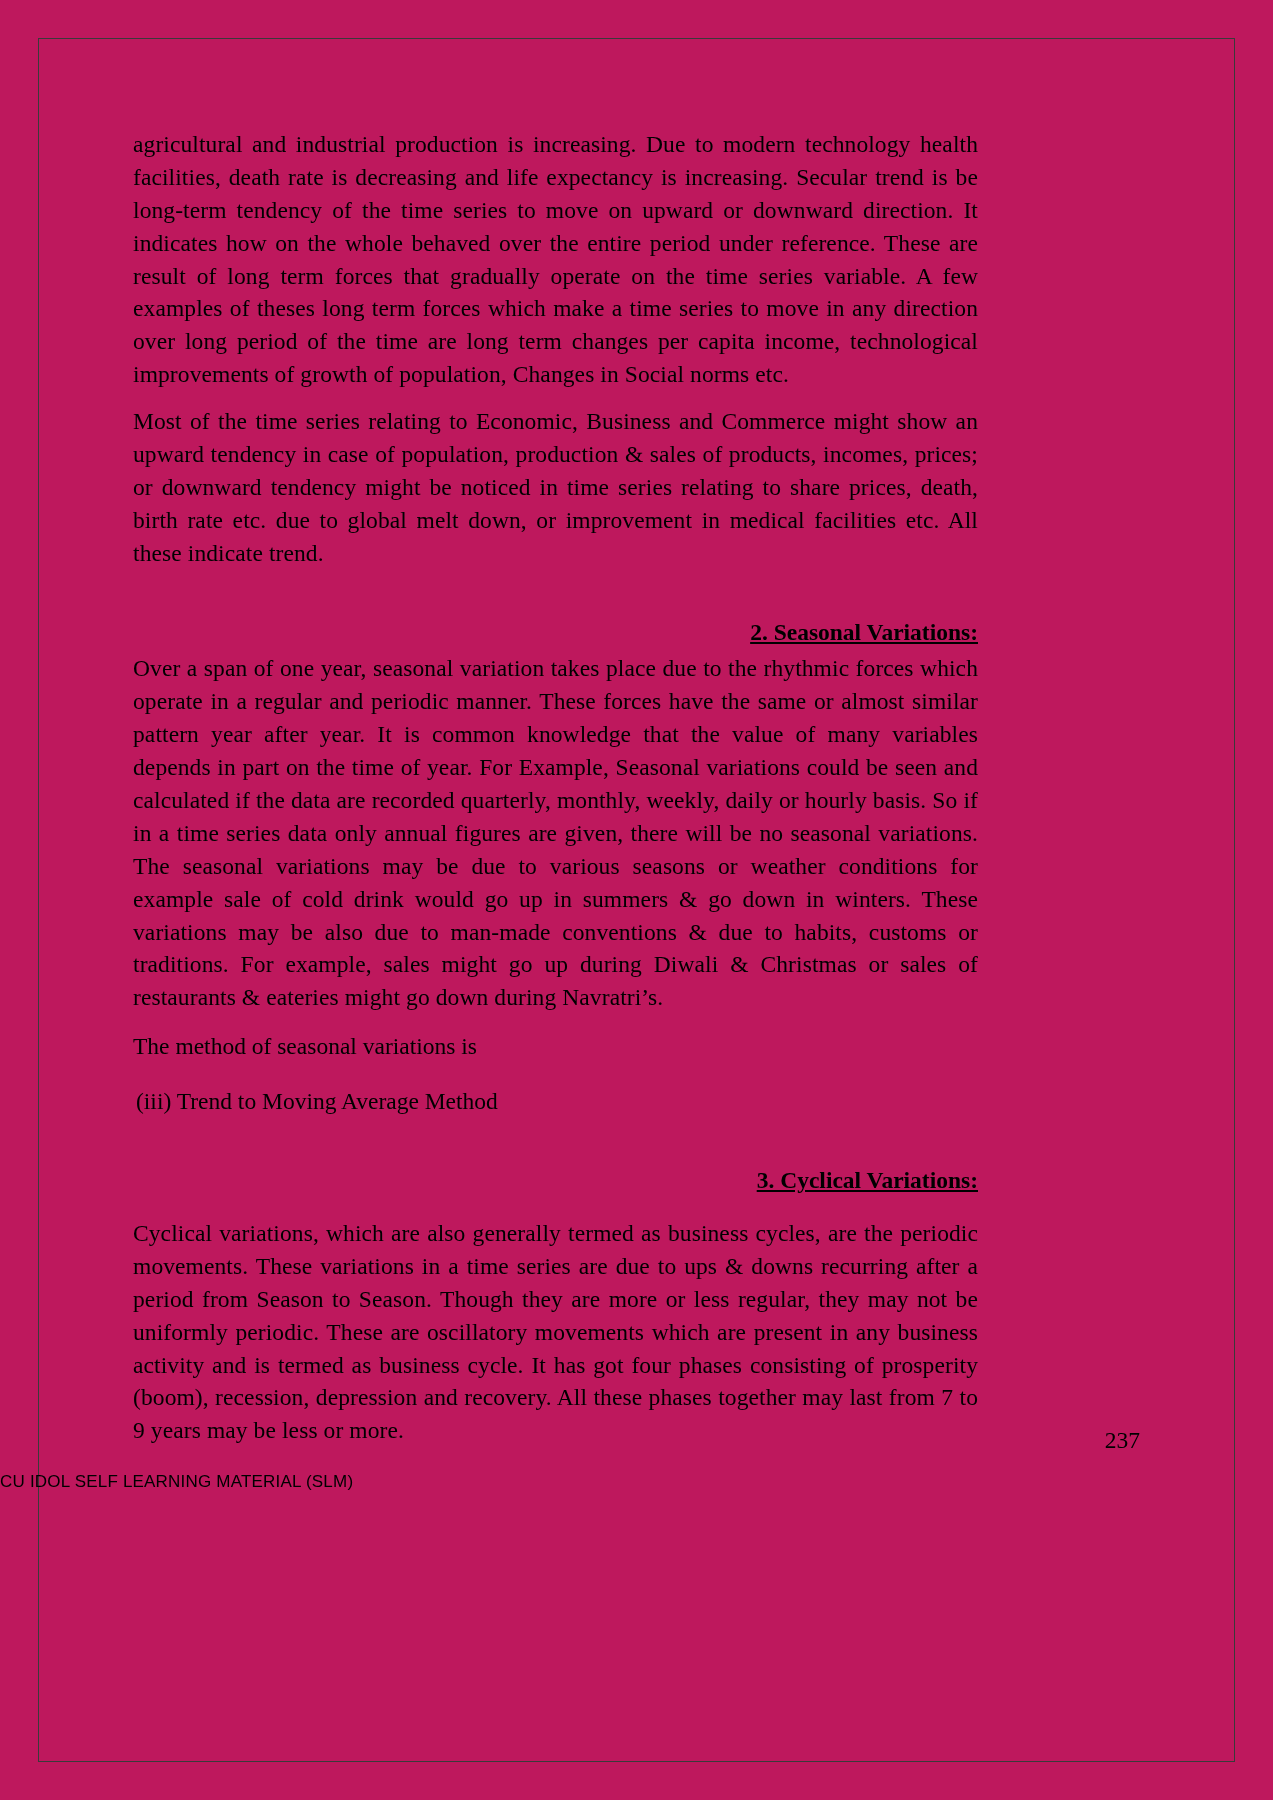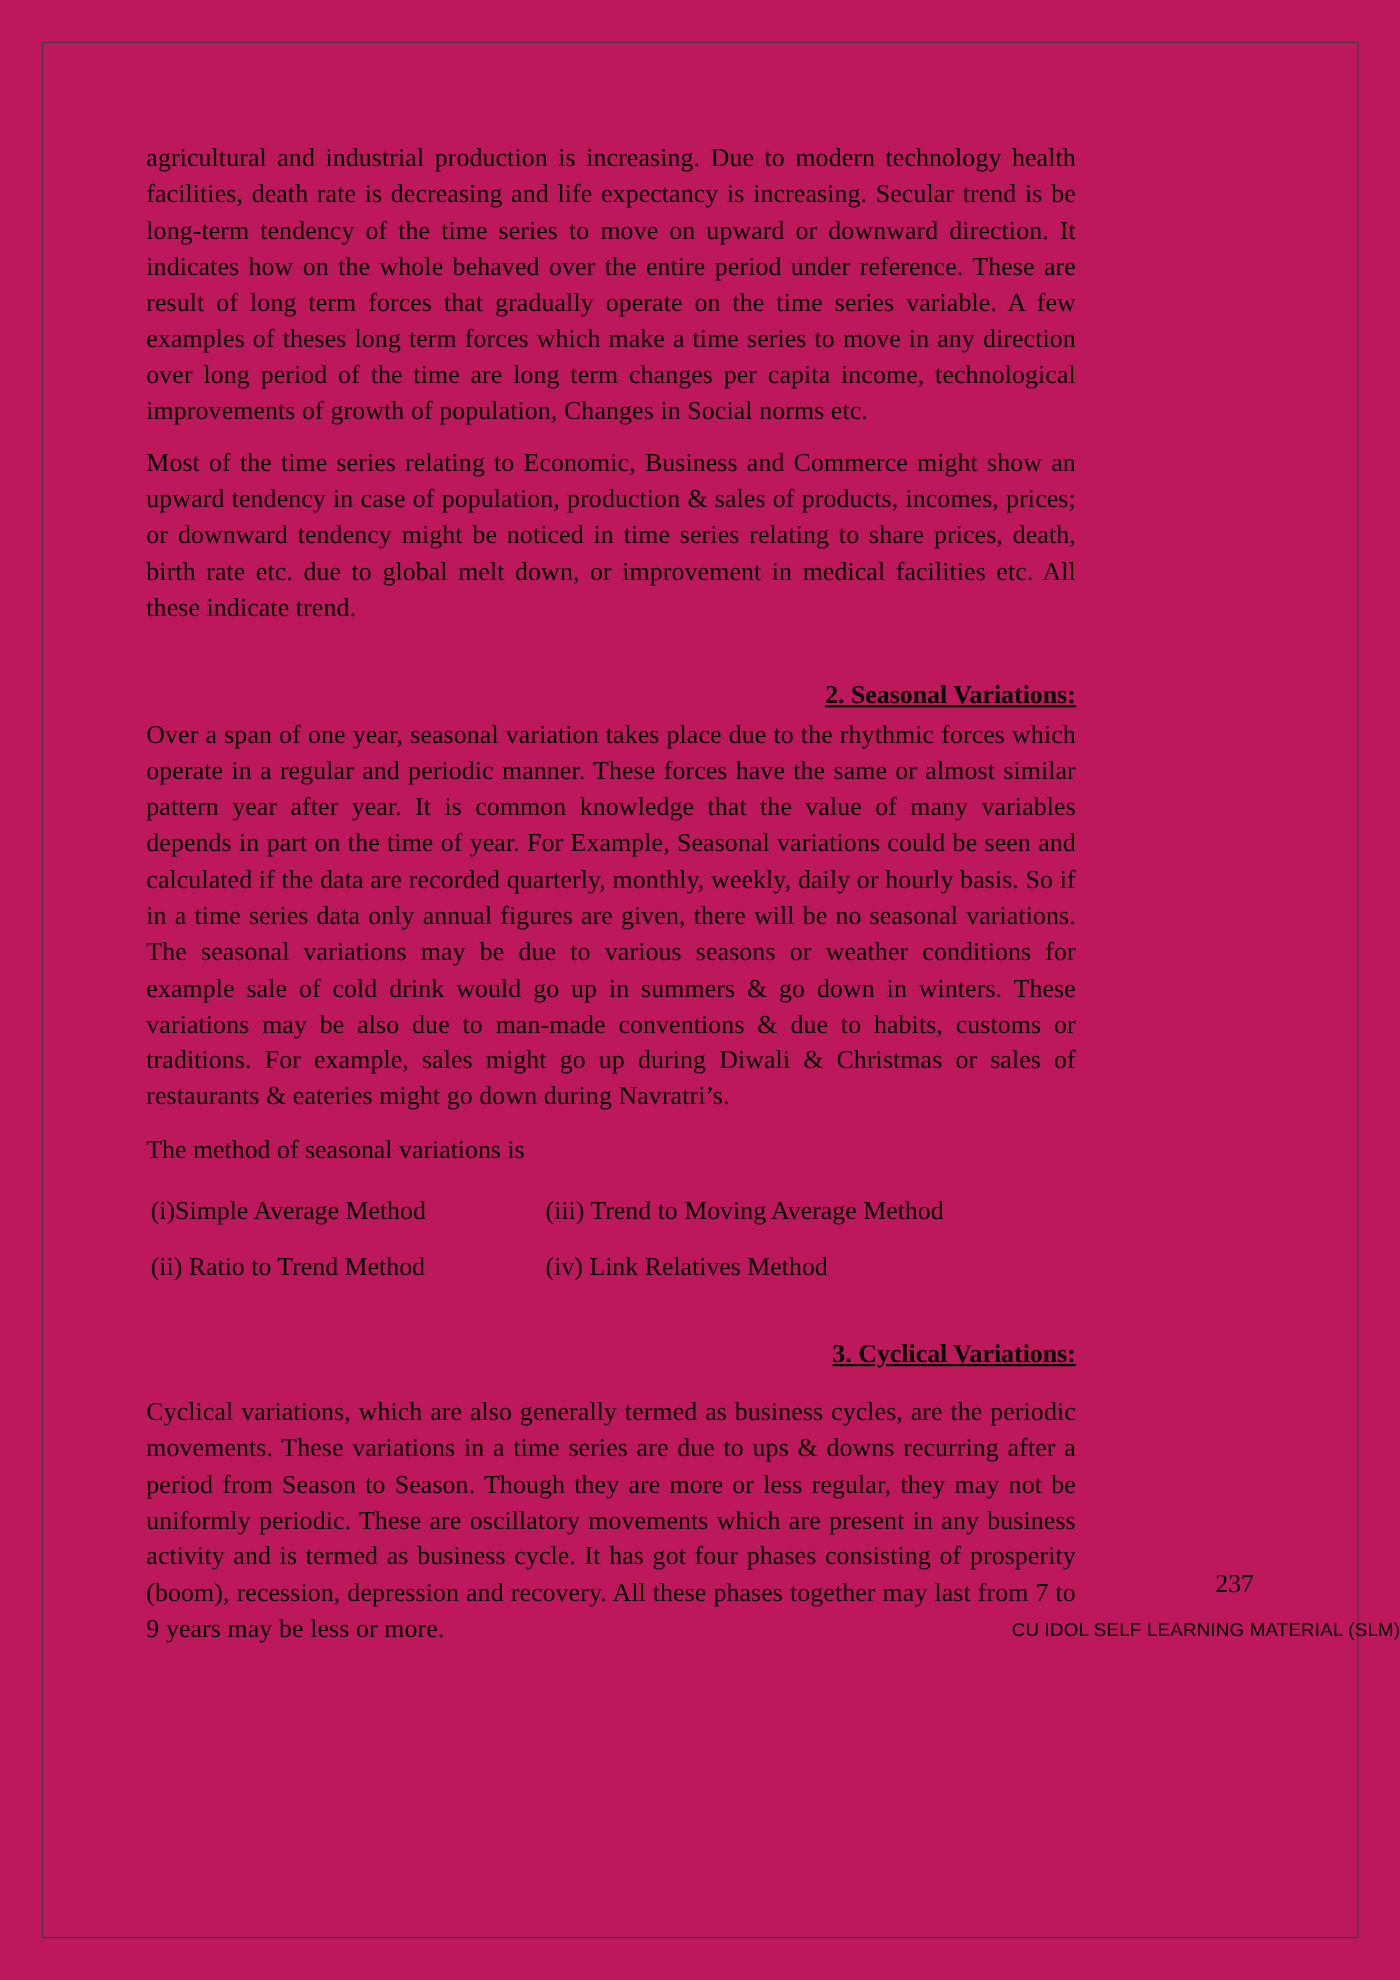--- a/index.html
+++ b/index.html
@@ -88,21 +88,21 @@
     top: 1425px;
     font-size: 23.5px;
     line-height: 1.3;
     text-align: right;
   }
   .footer-note {
     position: absolute;
     left: 0;
     right: 0;
     top: 1472px;
-    text-align: right;
+    text-align: left;
     font-family: "Liberation Sans", "DejaVu Sans", sans-serif;
     font-size: 17px;
     letter-spacing: 0.2px;
   }
 </style>
 </head>
 <body>
 
 <div class="page">
 
@@ -119,26 +119,21 @@
     <h3 class="section-heading">2. Seasonal Variations:</h3>
 
     <p class="body-text last-of-block">Over a span of one year, seasonal variation takes place due to the rhythmic forces which operate in a regular and periodic manner. These forces have the same or almost similar pattern year after year. It is common knowledge that the value of many variables depends in part on the time of year. For Example, Seasonal variations could be seen and calculated if the data are recorded quarterly, monthly, weekly, daily or hourly basis. So if in a time series data only annual figures are given, there will be no seasonal variations. The seasonal variations may be due to various seasons or weather conditions for example sale of cold drink would go up in summers &amp; go down in winters. These variations may be also due to man-made conventions &amp; due to habits, customs or traditions. For example, sales might go up during Diwali &amp; Christmas or sales of restaurants &amp; eateries might go down during Navratri’s.</p>
 
     <div class="spacer-sm"></div>
 
     <p class="plain-line">The method of seasonal variations is</p>
 
     <div class="methods">
       <div class="methods-row">
-        <div class="methods-col-left">(i)Simple Average Method</div>
         <div class="methods-col-right">(iii) Trend to Moving Average Method</div>
-      </div>
-      <div class="methods-row">
-        <div class="methods-col-left">(ii) Ratio to Trend Method</div>
-        <div class="methods-col-right">(iv) Link Relatives Method</div>
       </div>
     </div>
 
     <div class="spacer-lg"></div>
 
     <h3 class="section-heading">3. Cyclical Variations:</h3>
 
     <div class="spacer-sm"></div>
 
     <p class="body-text last-of-block">Cyclical variations, which are also generally termed as business cycles, are the periodic movements. These variations in a time series are due to ups &amp; downs recurring after a period from Season to Season. Though they are more or less regular, they may not be uniformly periodic. These are oscillatory movements which are present in any business activity and is termed as business cycle. It has got four phases consisting of prosperity (boom), recession, depression and recovery. All these phases together may last from 7 to 9 years may be less or more.</p>

